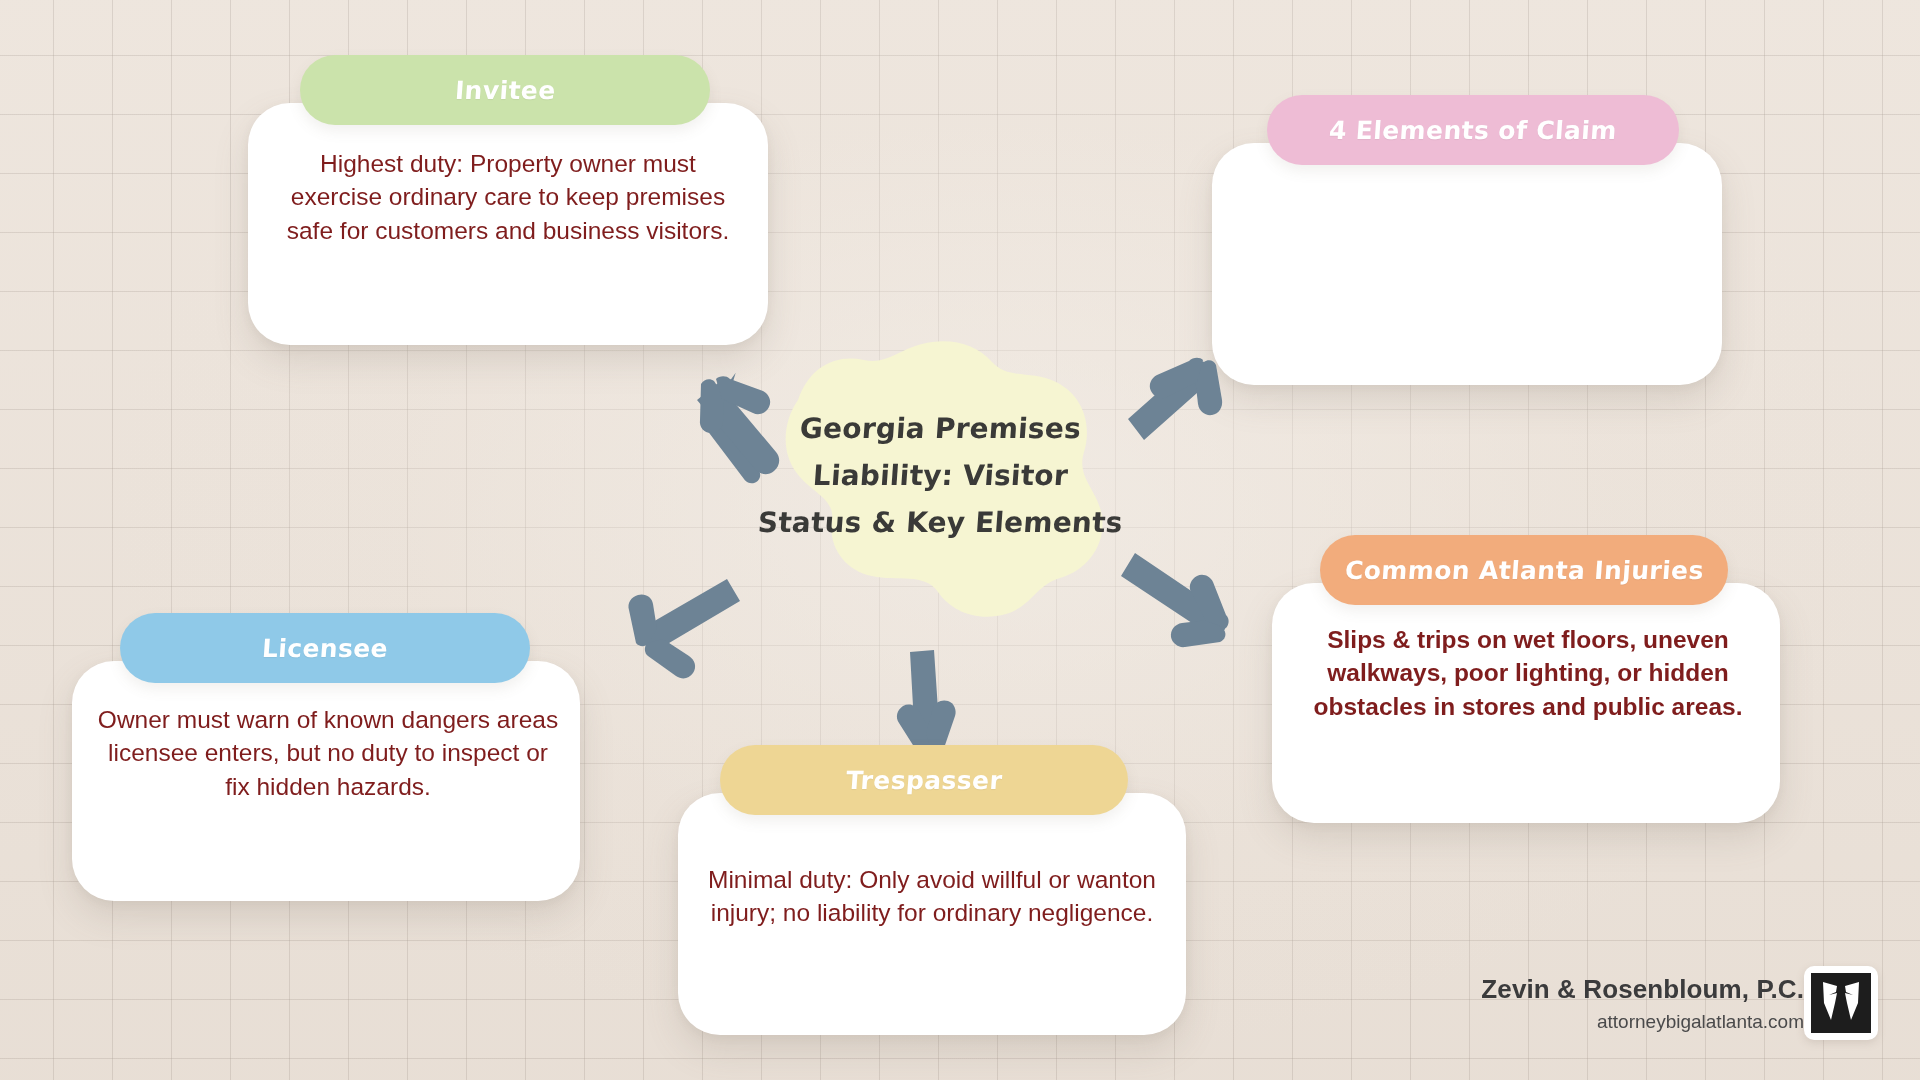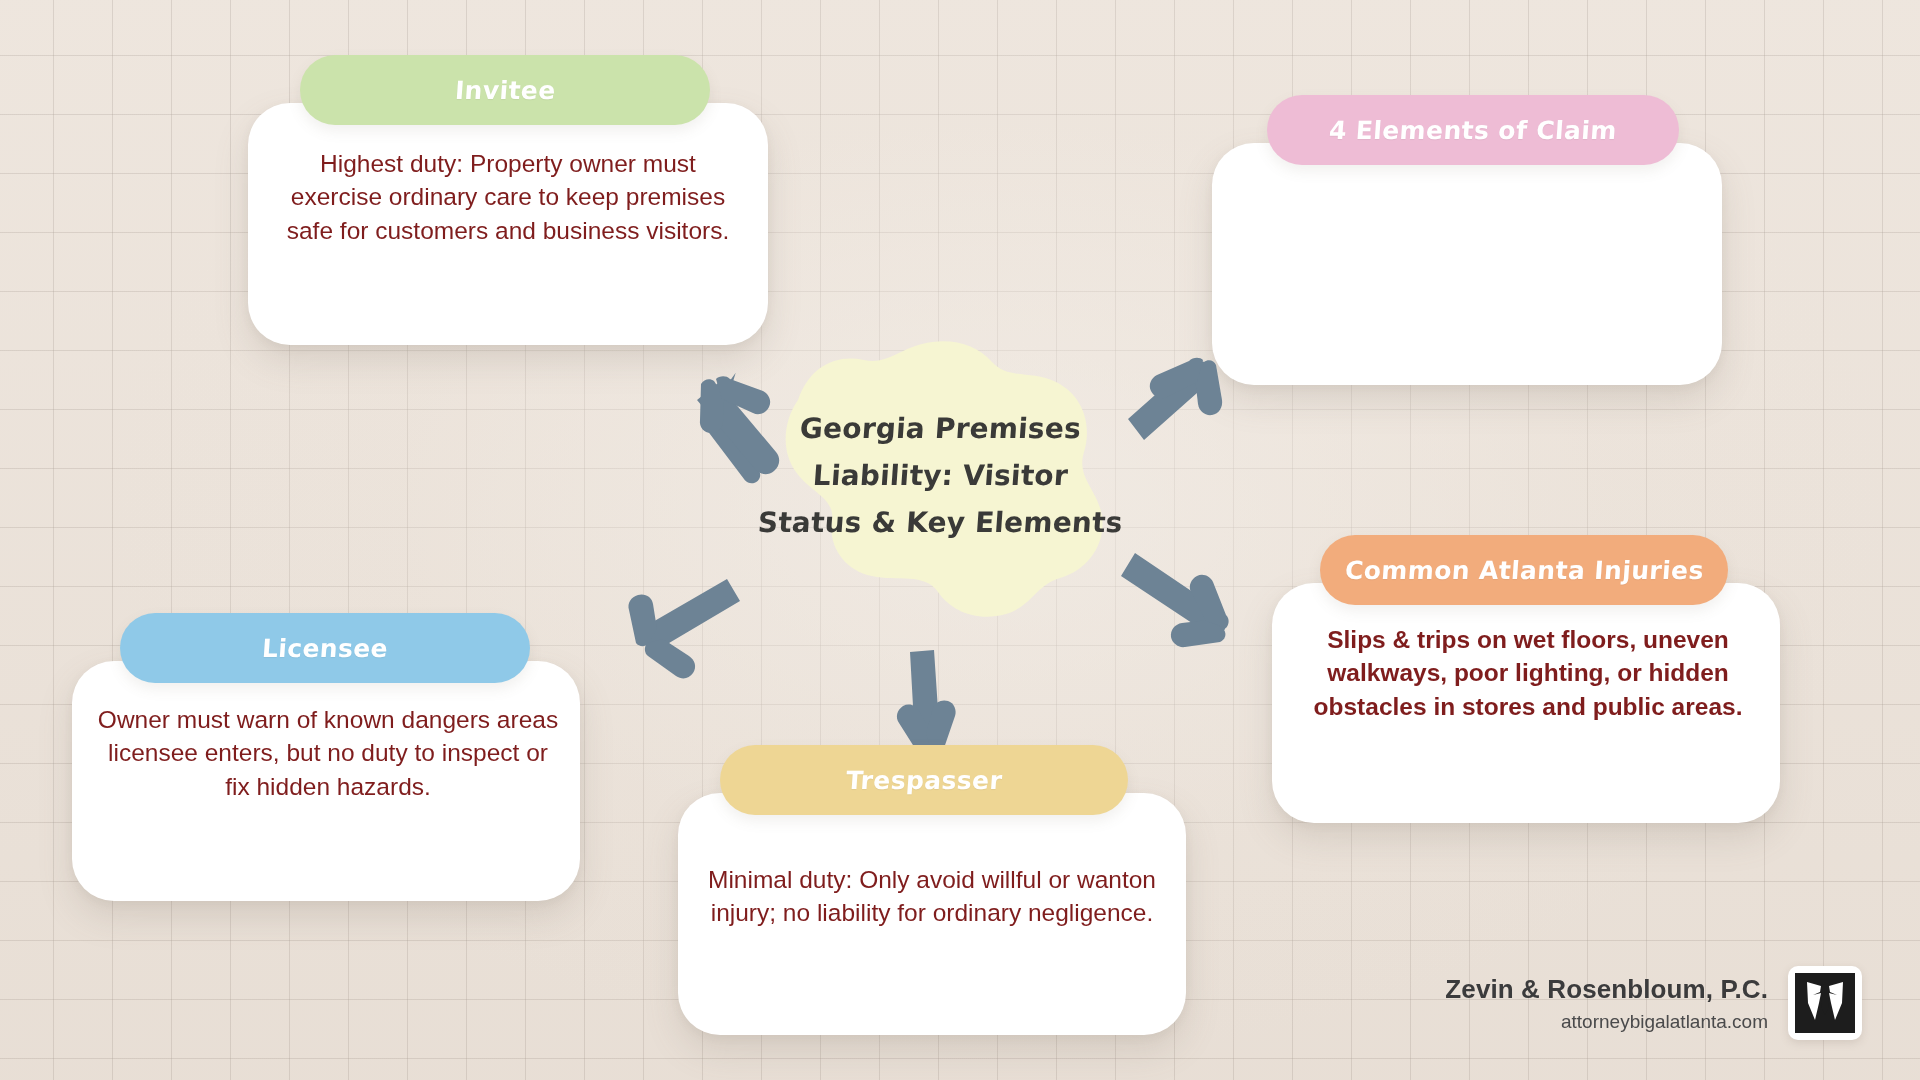--- a/index.html
+++ b/index.html
@@ -93,22 +93,22 @@
     transform:skewX(-4deg);
     white-space:nowrap;
   }
 
   
   #arrows { position:absolute; inset:0; z-index:2; pointer-events:none; }
 
   
   #branding {
     position:absolute;
-    right:58px; bottom:40px;
-    display:flex; align-items:center; gap:20px;
+    right:42px; bottom:40px;
+    display:flex; align-items:center; 
     z-index:6;
   }
   #brand-text { text-align:right; }
   #brand-name {
     font-family:"Liberation Sans", sans-serif;
     font-weight:700;
     font-size:26px;
     color:#3b3b3c;
     letter-spacing:0.1px;
   }

